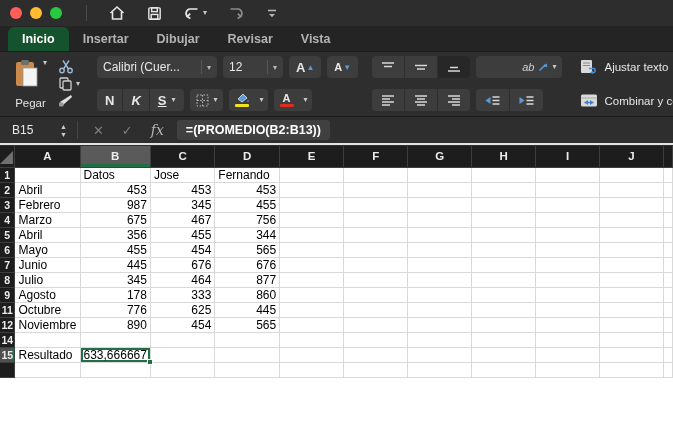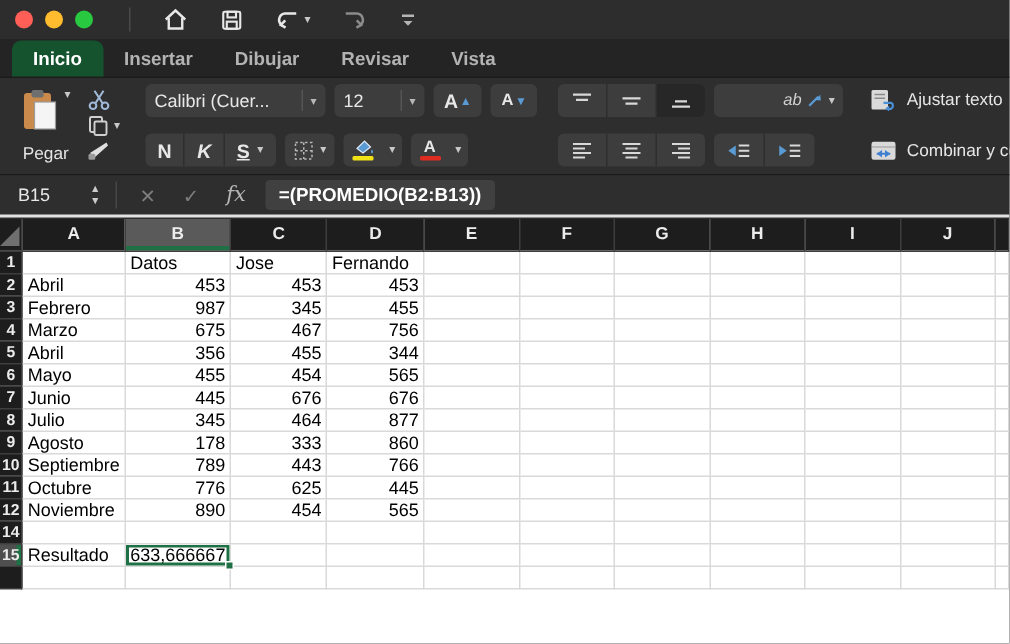--- a/index.html
+++ b/index.html
@@ -510,34 +510,20 @@
             <td class="num">860</td>
             <td></td>
             <td></td>
             <td></td>
             <td></td>
             <td></td>
             <td></td>
             <td></td>
           </tr>
           <tr>
-            <th class="">10</th>
-            <td>Septiembre</td>
-            <td class="num">789</td>
-            <td class="num">443</td>
-            <td class="num">766</td>
-            <td></td>
-            <td></td>
-            <td></td>
-            <td></td>
-            <td></td>
-            <td></td>
-            <td></td>
-          </tr>
-          <tr>
             <th class="">11</th>
             <td>Octubre</td>
             <td class="num">776</td>
             <td class="num">625</td>
             <td class="num">445</td>
             <td></td>
             <td></td>
             <td></td>
             <td></td>
             <td></td>

